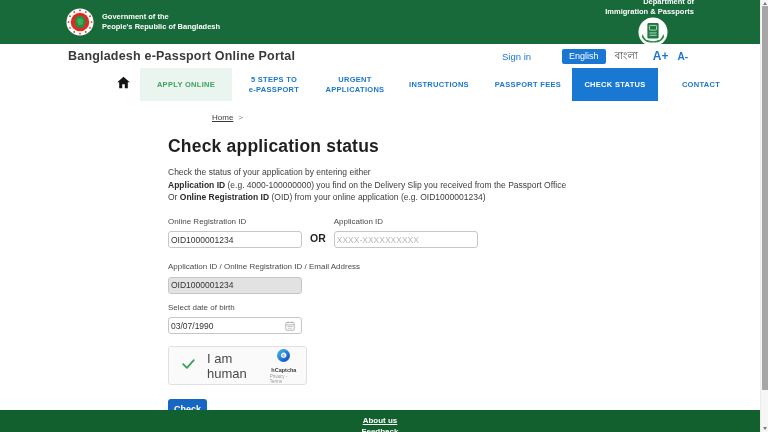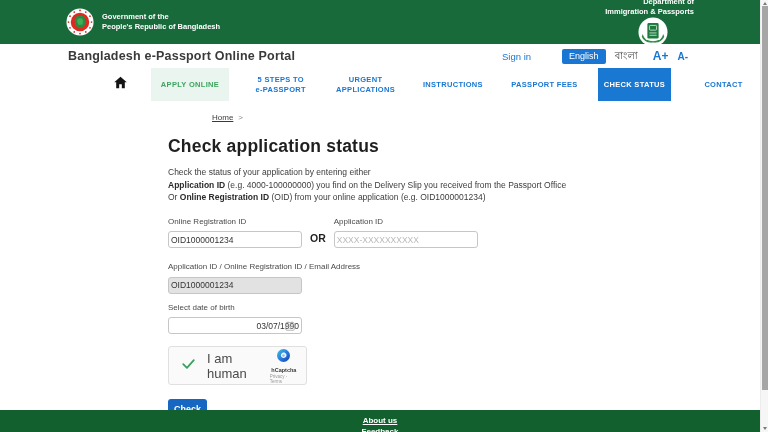--- a/index.html
+++ b/index.html
@@ -20,21 +20,21 @@
   .title-bar { height:24px; display:flex; align-items:center; padding:0 72px 0 68px; background:#fff; }
   .portal-title { font-size:12.5px; font-weight:bold; color:#3a3a3a; letter-spacing:.2px; }
   .title-actions { margin-left:auto; display:flex; align-items:center; gap:9px; }
   .sign-in { color:#1976d2; font-size:9.5px; cursor:pointer; margin-right:22px; }
   .lang-en { background:#1976d2; color:#fff; font-size:9px; padding:2.5px 7px; border-radius:2px; cursor:pointer; }
   .lang-bn { color:#3c3c3c; font-size:10px; cursor:pointer; }
   .font-plus { color:#1976d2; font-weight:bold; font-size:12px; cursor:pointer; margin-left:6px; }
   .font-minus { color:#1976d2; font-weight:bold; font-size:10px; cursor:pointer; }
 
   
-  nav { height:33px; display:flex; align-items:stretch; padding-left:106px; background:#fff;gap:16px; }
+  nav { height:33px; display:flex; align-items:stretch; padding-left:106px; background:#fff; }
   .nav-home { width:34px; display:flex; align-items:center; justify-content:center; cursor:pointer; }
   .nav-item { display:flex; align-items:center; justify-content:center; text-align:center;
               font-size:7.5px; font-weight:bold; color:#1976d2; letter-spacing:.3px;
               white-space:pre-line; cursor:pointer; line-height:9.5px; }
   .nav-apply   { width:92px; background:#e9f5ee; color:#3fa45f; }
   .nav-steps   { width:84px; }
   .nav-urgent  { width:78px; }
   .nav-instr   { width:90px; }
   .nav-fees    { width:88px; }
   .nav-check   { width:86px; background:#1978d2; color:#fff; }
@@ -54,21 +54,21 @@
                  padding:0 2px; color:#333; font-family:"Liberation Sans",sans-serif; outline:none; }
   .oid-input { width:134px; }
   .or { font-size:10.5px; font-weight:bold; color:#1f1f1f; margin:0 8px 4px 8px; }
   .appid-input { width:144px; }
   input::placeholder { color:#b9b9b9; }
 
   .row2 { margin-top:14px; }
   .combined-input { width:134px; background:#e2e2e2; color:#4a4a4a; }
   .row3 { margin-top:9px; }
   .date-wrap { position:relative; width:134px; }
-  .dob-input { width:134px; padding-right:24px;text-align:right; }
+  .dob-input { width:134px; padding-right:24px; }
   .cal-icon { position:absolute; right:6px; top:3px; }
 
   .captcha { margin-top:12px; width:139px; height:39px; background:#fafafa;
              border:1px solid #e0e0e0; border-radius:3px; display:flex; align-items:center;
              padding:0 8px 0 12px; }
   .captcha-label { font-size:13px; color:#4a4a4a; margin-left:11px; }
   .hc-brand { margin-left:auto; display:flex; flex-direction:column; align-items:center; }
   .hc-name { font-size:5.5px; font-weight:bold; color:#3a3a3a; margin-top:1px; }
   .hc-links { font-size:4.5px; color:#9a9a9a; margin-top:1px; }
 

